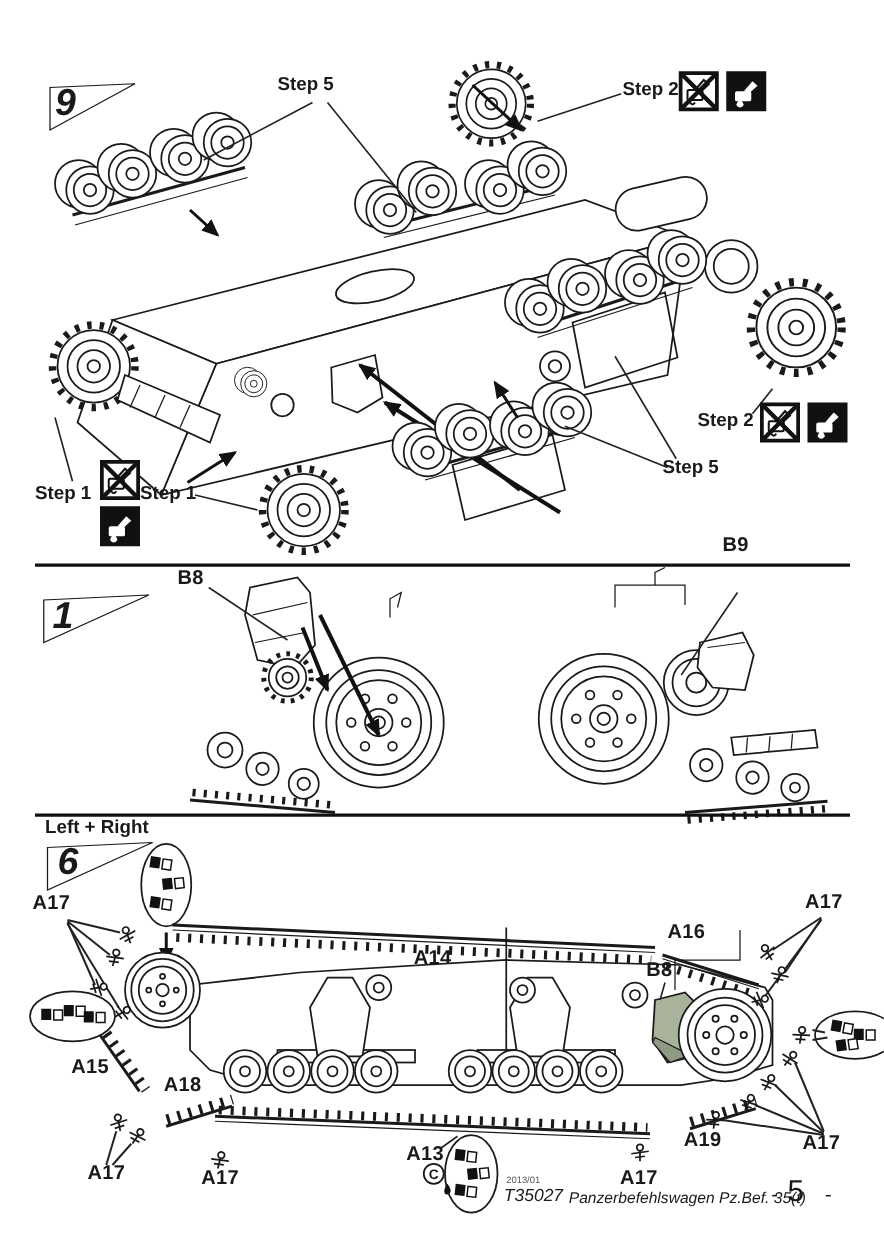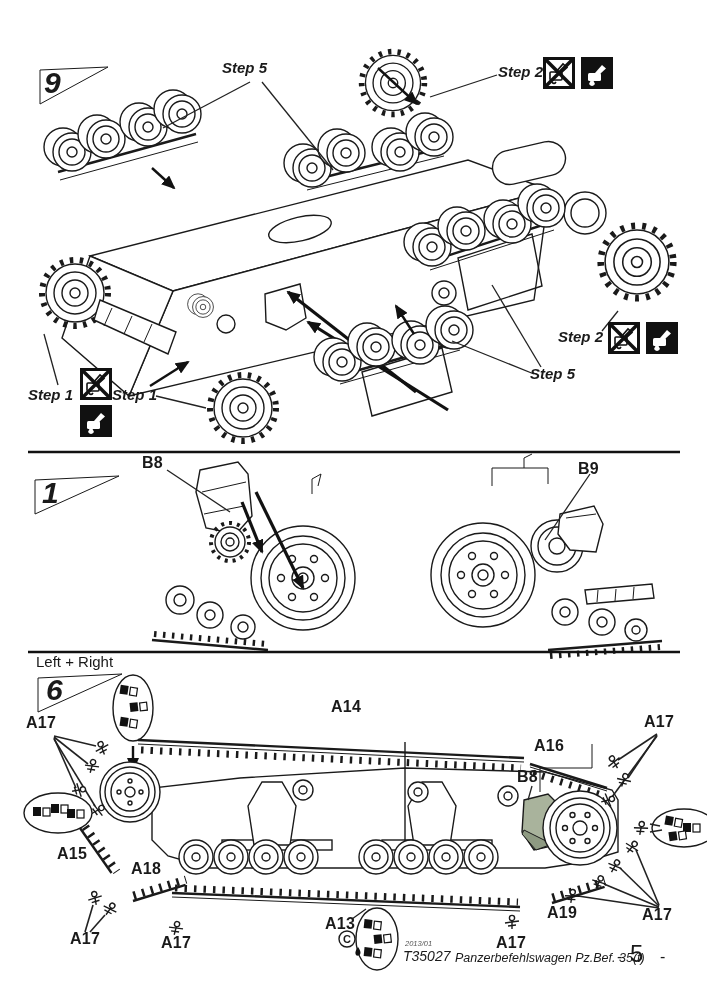--- a/index.html
+++ b/index.html
@@ -10,24 +10,24 @@
   .ln2{stroke:#1a1a1a;fill:none;stroke-width:2.4;}
   .thin{stroke:#1a1a1a;fill:none;stroke-width:1;}
   .fw{fill:#ffffff;stroke:#1a1a1a;stroke-width:1.4;}
   .teeth{stroke:#1a1a1a;fill:none;}
   .arrow{stroke:#111;stroke-width:3.2;fill:none;marker-end:url(#ah);}
   .arrow-sm{stroke:#111;stroke-width:2.4;fill:none;marker-end:url(#ah);}
   .leader{stroke:#222;stroke-width:1.3;fill:none;}
   .fan{stroke:#222;stroke-width:1.6;fill:none;}
   .lbl{position:absolute;white-space:nowrap;}
   .part{font-weight:bold;font-size:16px;letter-spacing:.3px;}
-  .step{font-weight:bold;font-style:italic;font-size:15px;}
+  .step{font-weight:bold;font-size:15px;}
   .flagnum{font-weight:bold;font-style:italic;font-size:30px;letter-spacing:-1px;}
-  .hdr{font-weight:normal;font-size:15px;}
-  .ftr-date{font-size:7.5px;font-style:italic;color:#555;}
+  .hdr{font-weight:bold;font-size:15px;}
+  .ftr-date{font-size:7.5px;color:#555;}
   .ftr-no{font-size:14px;font-style:italic;}
   .ftr-name{font-size:12.5px;font-style:italic;}
   .ftr-dash{font-size:16px;}
   .ftr-page{font-size:24px;}
 </style>
 </head>
 <body>
 
 <svg id="art" width="707" height="1000" viewBox="0 0 707 1000">
   <defs>
@@ -420,26 +420,26 @@
 <span class="lbl flagnum" style="left:44px;top:66px">9</span>
 <span class="lbl step" style="left:222px;top:59px">Step 5</span>
 <span class="lbl step" style="left:498px;top:63px">Step 2</span>
 <span class="lbl step" style="left:558px;top:328px">Step 2</span>
 <span class="lbl step" style="left:530px;top:365px">Step 5</span>
 <span class="lbl step" style="left:28px;top:386px">Step 1</span>
 <span class="lbl step" style="left:112px;top:386px">Step 1</span>
 
 <span class="lbl flagnum" style="left:42px;top:476px">1</span>
 <span class="lbl part" style="left:142px;top:454px">B8</span>
-<span class="lbl part" style="left:578px;top:460px">B9</span>
+<span class="lbl part" style="left:578px;top:428px">B9</span>
 
 <span class="lbl hdr" style="left:36px;top:653px">Left + Right</span>
 <span class="lbl flagnum" style="left:46px;top:673px">6</span>
 <span class="lbl part" style="left:26px;top:714px">A17</span>
-<span class="lbl part" style="left:331px;top:698px">A14</span>
+<span class="lbl part" style="left:331px;top:758px">A14</span>
 <span class="lbl part" style="left:534px;top:737px">A16</span>
 <span class="lbl part" style="left:644px;top:713px">A17</span>
 <span class="lbl part" style="left:517px;top:768px">B8</span>
 <span class="lbl part" style="left:57px;top:845px">A15</span>
 <span class="lbl part" style="left:131px;top:860px">A18</span>
 <span class="lbl part" style="left:70px;top:930px">A17</span>
 <span class="lbl part" style="left:161px;top:934px">A17</span>
 <span class="lbl part" style="left:325px;top:915px">A13</span>
 <span class="lbl part" style="left:547px;top:904px">A19</span>
 <span class="lbl part" style="left:642px;top:906px">A17</span>

